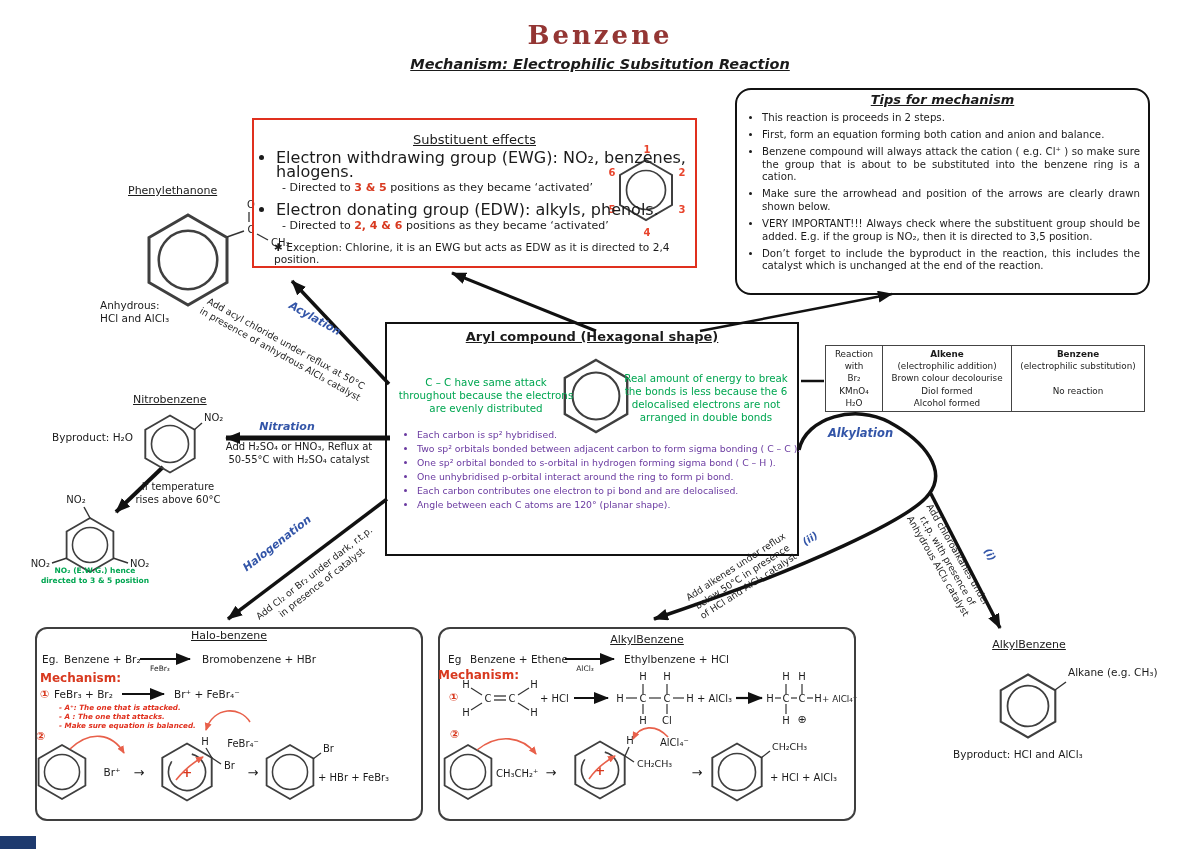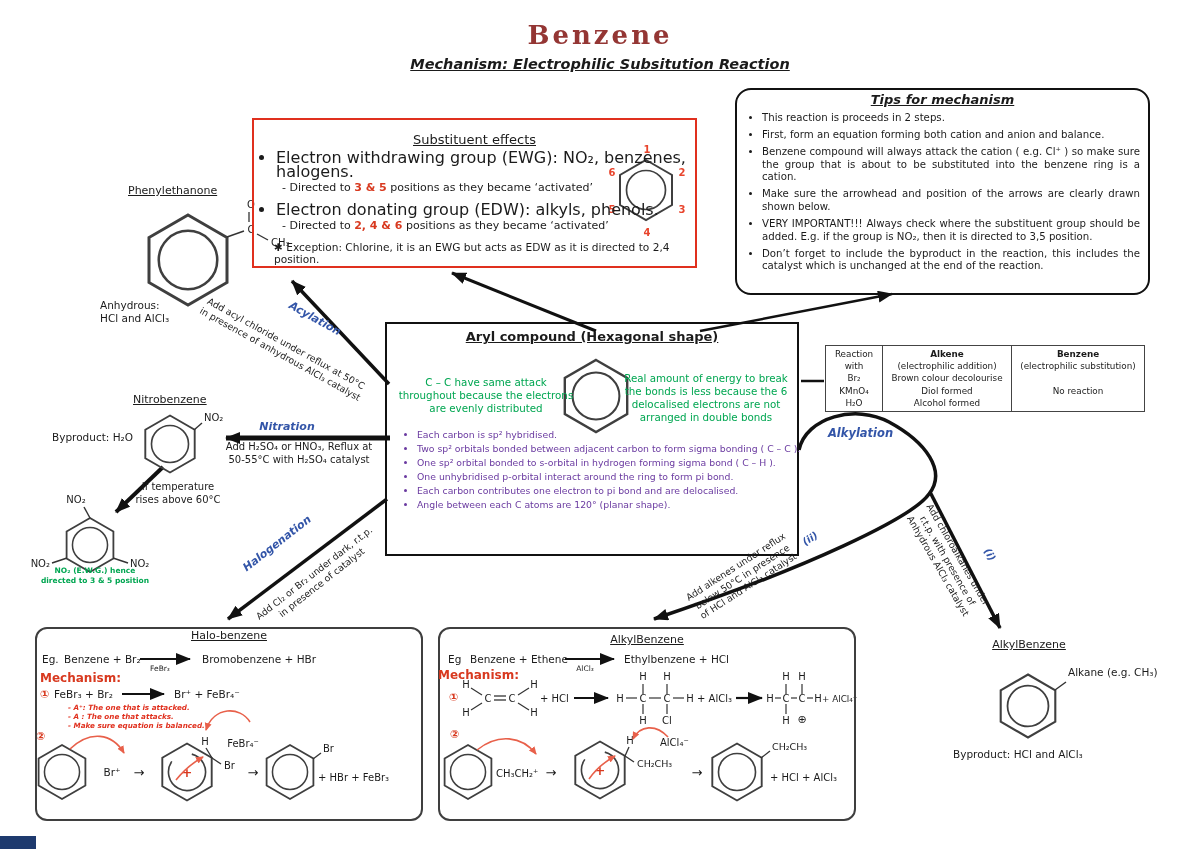--- a/index.html
+++ b/index.html
@@ -327,21 +327,21 @@
 <div class="rot" style="left:873px;top:543px;width:150px;font-size:9.3px;line-height:11.5px;transform:rotate(60deg);">
   <div>Add chloroalkanes under</div>
   <div>r.t.p. with presence of</div>
   <div>Anhydrous AlCl₃ catalyst</div>
 </div>
 
 <div class="box graybox" style="left:35px;top:627px;width:384px;height:190px;">
   <div class="ctr u" style="font-size:11px;">Halo-benzene</div>
 </div>
 <div class="t mech" style="left:40px;top:671px;">Mechanism:</div>
-<div class="t rnotes" style="left:68px;top:703px;">
+<div class="t rnotes" style="left:59px;top:703px;">
   <div>- A⁺: The one that is attacked.</div>
   <div>- A : The one that attacks.</div>
   <div>- Make sure equation is balanced.</div>
 </div>
 
 <div class="box graybox" style="left:438px;top:627px;width:414px;height:190px;">
   <div class="ctr u" style="font-size:11px;margin-top:4px;">AlkylBenzene</div>
 </div>
 <div class="t mech" style="left:438px;top:668px;">Mechanism:</div>
 

